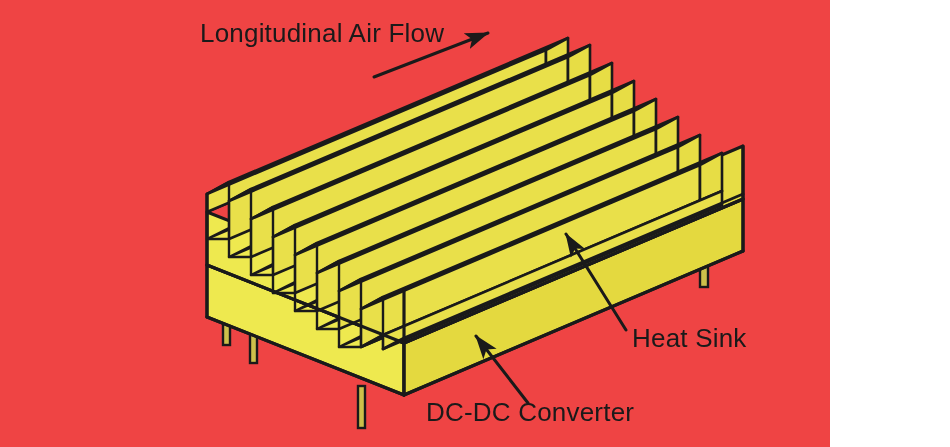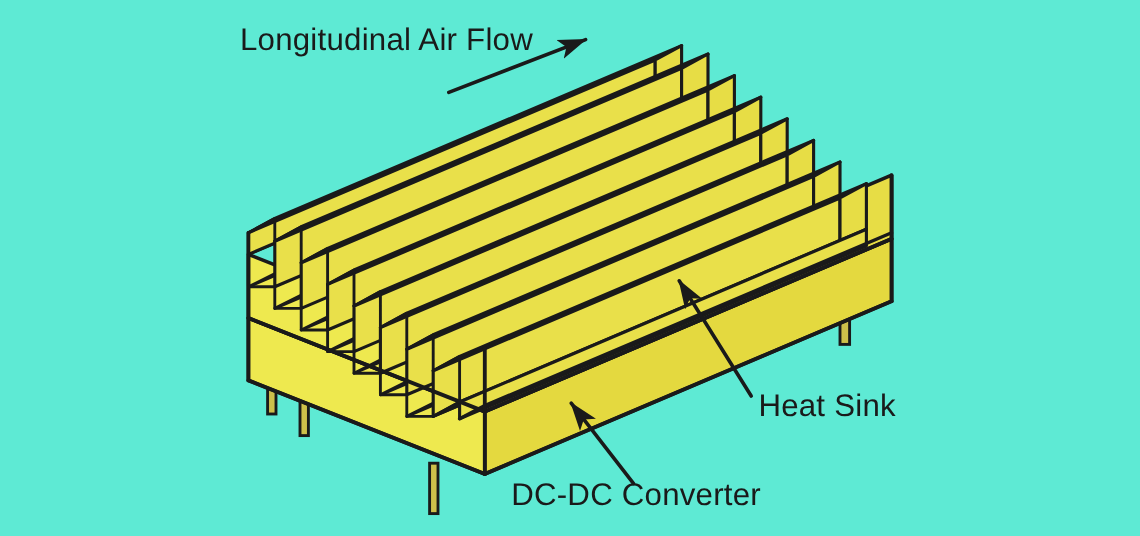--- a/index.html
+++ b/index.html
@@ -2,23 +2,23 @@
 <html><head>
 <meta charset="utf-8">
 <style>
   html, body {
     margin: 0;
     padding: 0;
     background: #ffffff;
   }
   #stage {
     position: relative;
-    width: 950px;
+    width: 830px;
     height: 447px;
-    background: #5eead4;
+    background: #ef4444;
     overflow: hidden;
     font-family: "Liberation Sans", sans-serif;
   }
   #diagram {
     position: absolute;
     left: 0;
     top: 0;
     width: 950px;
     height: 447px;
     display: block;

